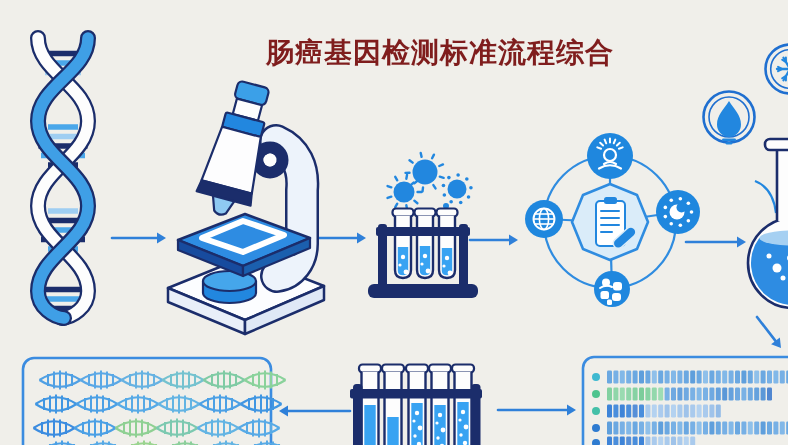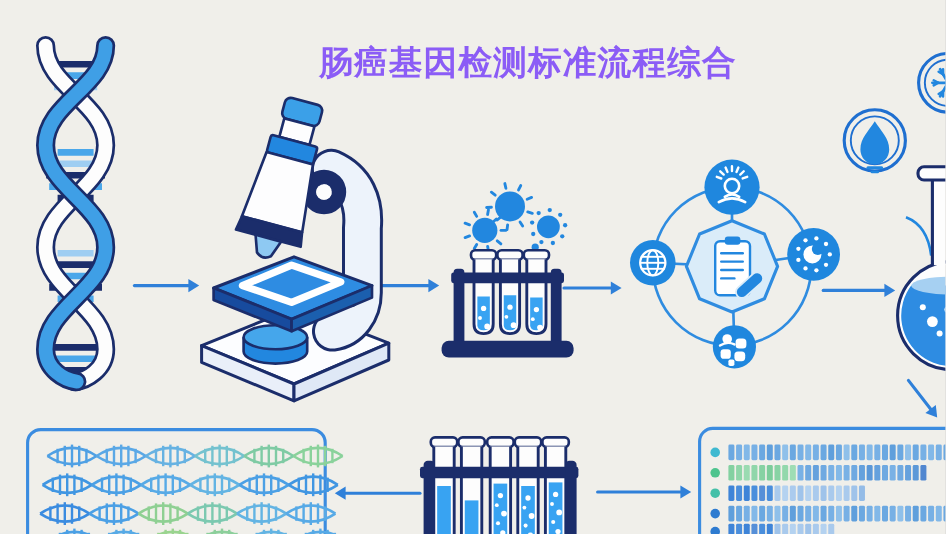--- a/index.html
+++ b/index.html
@@ -5,21 +5,21 @@
   html,body{margin:0;padding:0;background:#d8d8d4;}
   .canvas{
     position:relative;width:788px;height:445px;overflow:hidden;
     background:#f0efea;
     font-family:"DejaVu Sans","Liberation Sans",sans-serif;
   }
   svg{display:block;overflow:hidden;}
   .title{
     position:absolute;left:250px;top:34px;width:380px;
     text-align:center;font-size:28px;font-weight:800;letter-spacing:1px;
-    color:#8b5cf6;white-space:nowrap;
+    color:#7f1d1d;white-space:nowrap;
   }
 </style>
 </head>
 <body>
 
 <div class="canvas">
 
   <svg id="scene" width="788" height="445" viewBox="0 0 788 445">
 
     <g>

